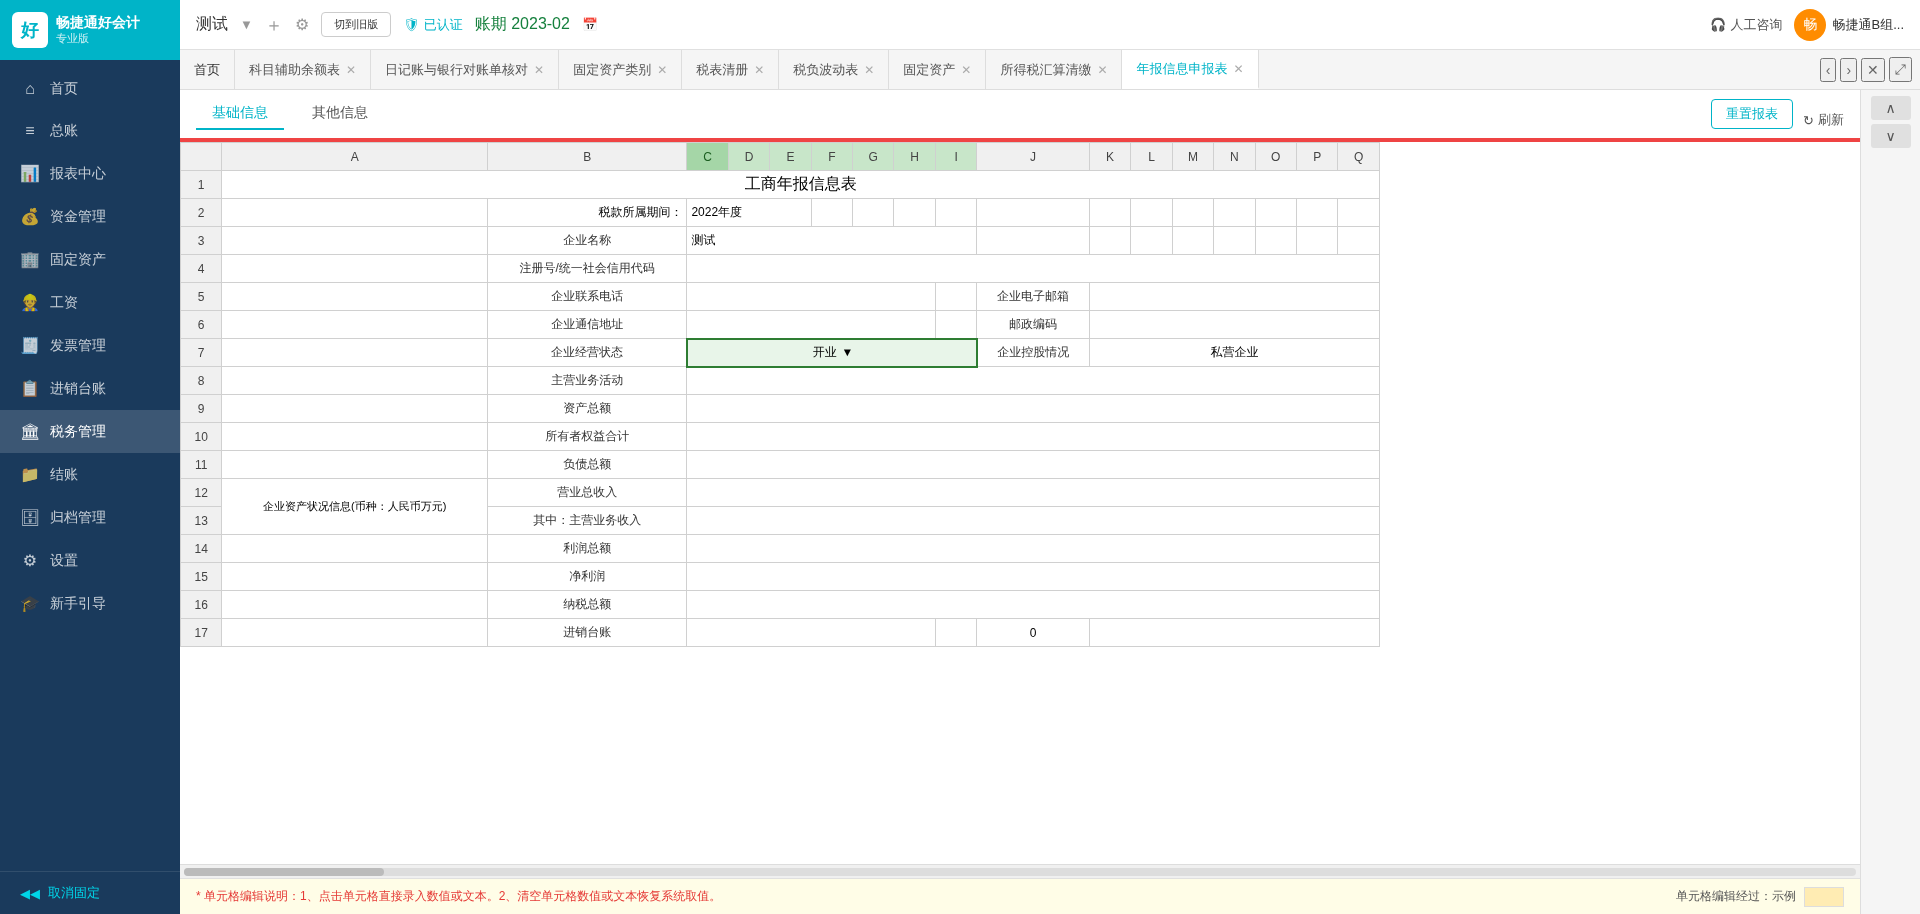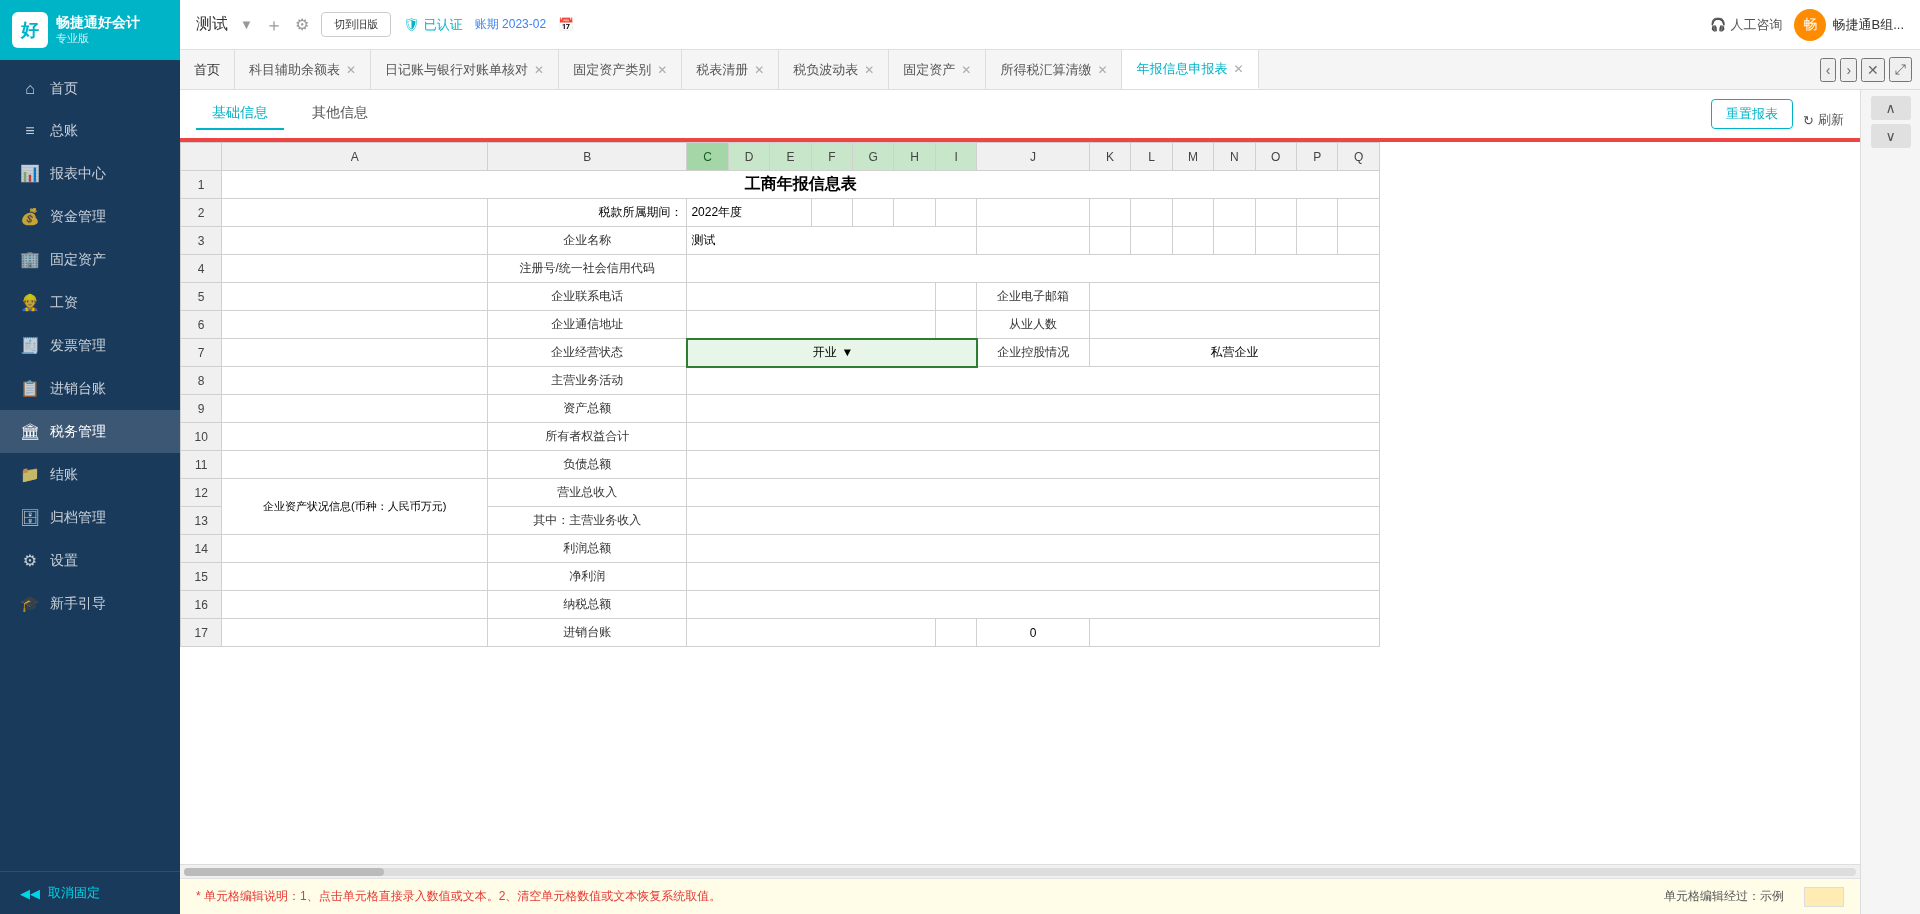--- a/index.html
+++ b/index.html
@@ -73,21 +73,21 @@
       padding: 4px 12px;
       background: white;
       cursor: pointer;
       font-size: 11px;
       color: #333;
     }
     .topbar-verified {
       display: flex; align-items: center; gap: 4px;
       color: #00b4c8; font-size: 13px;
     }
-    .topbar-period { color: #3b82f6; font-size: 12px; }
+    .topbar-period { color: #15803d; font-size: 16px; }
     .topbar-spacer { flex: 1; }
     .topbar-service {
       display: flex; align-items: center; gap: 4px;
       color: #555; font-size: 13px; cursor: pointer;
     }
     .topbar-user {
       display: flex; align-items: center; gap: 6px;
       font-size: 13px; color: #333;
     }
     .user-avatar {
@@ -202,21 +202,21 @@
       text-align: center;
       color: #444;
       min-width: 36px;
       position: sticky;
       left: 0;
       z-index: 5;
     }
     .spreadsheet .title-cell {
       text-align: center;
       font-size: 16px;
-      font-weight: bold;
+      font-weight: normal;
       color: #000;
     }
     .spreadsheet .label-cell {
       text-align: center;
       color: #333;
     }
     .spreadsheet .selected-cell {
       background: #e8f5e9;
       border: 2px solid #2e7d32 !important;
       font-family: Liberation Mono, monospace;
@@ -267,21 +267,21 @@
       background: #fffde7;
       border-top: 1px solid #e0e0e0;
       display: flex; align-items: center;
       padding: 0 16px;
       font-size: 12px;
       color: #e53935;
       gap: 8px;
     }
     .status-right {
       margin-left: auto;
-      display: flex; align-items: center; gap: 20px;
+      display: flex; align-items: center; gap: 8px;
       color: #555;
     }
     .example-box {
       width: 40px; height: 20px;
       background: #ffecb3;
       border: 1px solid #ddd;
     }
 
     
     .hscroll-bar {
@@ -543,21 +543,21 @@
 <td> </td>
 <td class="label-cell">企业电子邮箱</td>
 <td colspan="7"></td>
               </tr>
               <tr>
                 <td class="row-num">6</td>
 <td></td>
 <td class="label-cell">企业通信地址</td>
 <td colspan="6"></td>
 <td> </td>
-<td class="label-cell">从业人数</td>
+<td class="label-cell">邮政编码</td>
 <td colspan="7"></td>
               </tr>
               <tr>
                 <td class="row-num">7</td>
 <td></td>
 <td class="label-cell">企业经营状态</td>
 <td colspan="7" class="selected-cell" style="text-align:center">开业 ▼</td>
 <td class="label-cell">企业控股情况</td>
 <td colspan="7" style="text-align:center">私营企业</td>
               </tr>

